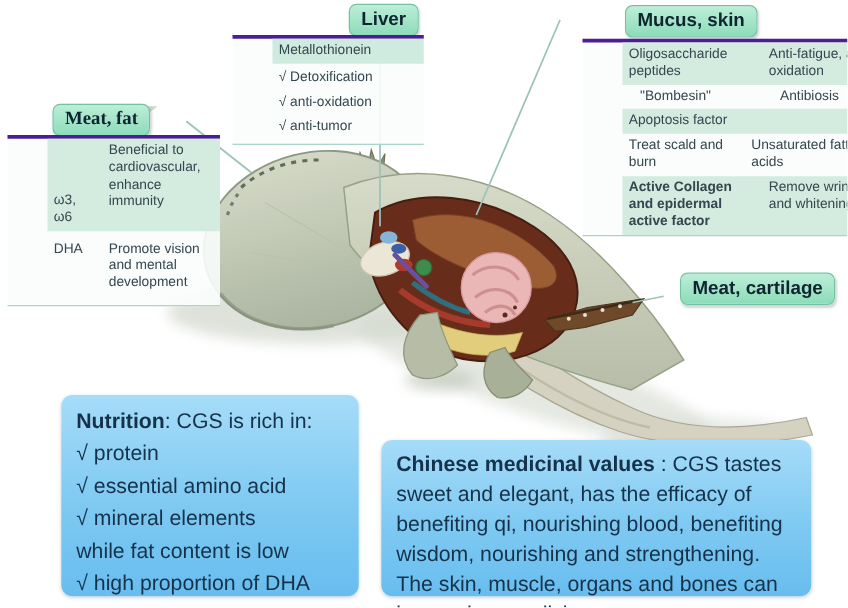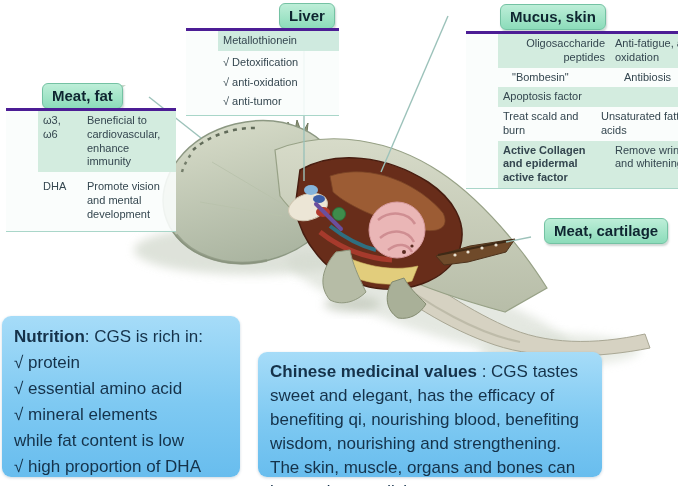--- a/index.html
+++ b/index.html
@@ -18,21 +18,21 @@
   .panel{font-size:11px;line-height:1.25;color:#34464f;}
   .band{background:#cfeadf;}
   .row{display:flex;}
   .row.alt{background:#d3ecdf;}
   .cell{padding:3px 5px;}
   .preline{white-space:pre-line;}
   .tbl{border-top:3px solid #4c1d95;border-bottom:1px solid #a9d6c9;background:rgba(250,253,252,.9);}
   .bluebox{
     position:absolute;z-index:3;border-radius:9px;
     background:linear-gradient(180deg,#a6dcf8 0%,#7ec9f2 55%,#68bdee 100%);
-    color:#15324a;box-shadow:0 1px 3px rgba(0,60,100,.2);
+    color:#15324a;box-shadow:0 1px 3px rgba(0,60,100,.2);margin-left:47px;
   }
   .bluebox .inner{padding:8px 12px;}
   .nutr{font-size:17px;line-height:26px;}
   .med{font-size:17px;line-height:24px;}
   b{font-weight:bold;}
   .fold{
     position:absolute;width:0;height:0;z-index:1;
     border-top:20px solid #ccd9cd;border-right:26px solid transparent;
   }
 </style>
@@ -126,41 +126,41 @@
     <span class="chip">Liver</span>
   </div>
   <div class="callout panel tbl" style="left:186px;top:28px;width:121px;">
     <div class="band cell">Metallothionein</div>
     <div class="cell" style="padding-top:5px;">√ Detoxification</div>
     <div class="cell">√ anti-oxidation</div>
     <div class="cell" style="padding-bottom:6px;">√ anti-tumor</div>
   </div>
 
   <div class="fold" style="left:100px;top:85px;"></div>
-  <div class="callout" style="left:10px;top:83px;">
+  <div class="callout" style="left:10px;top:83px;font-family:Liberation Serif, serif;">
     <span class="chip">Meat, fat</span>
   </div>
   <div class="callout panel tbl" style="left:6px;top:108px;width:138px;">
     <div class="row alt">
-      <div class="cell preline" style="width:34px;">ω3,
+      <div class="cell preline" style="width:34px;margin-top:40px;">ω3,
 ω6</div>
       <div class="cell" style="flex:1;">Beneficial to cardiovascular, enhance immunity</div>
     </div>
     <div class="row">
       <div class="cell" style="width:34px;padding-top:8px;">DHA</div>
       <div class="cell" style="flex:1;padding-top:8px;padding-bottom:10px;">Promote vision and mental development</div>
     </div>
   </div>
 
   <div class="callout" style="left:468px;top:4px;">
     <span class="chip">Mucus, skin</span>
   </div>
   <div class="callout panel tbl" style="left:466px;top:31px;width:210px;">
     <div class="row alt">
-      <div class="cell" style="width:102px;text-align:right;">Oligosaccharide peptides</div>
+      <div class="cell" style="width:102px;">Oligosaccharide peptides</div>
       <div class="cell" style="flex:1;">Anti-fatigue, anti-oxidation</div>
     </div>
     <div class="row">
       <div class="cell" style="width:102px;padding-left:14px;">"Bombesin"</div>
       <div class="cell" style="flex:1;">Antibiosis</div>
     </div>
     <div class="row alt">
       <div class="cell" style="width:102px;">Apoptosis factor</div>
     </div>
     <div class="row">

